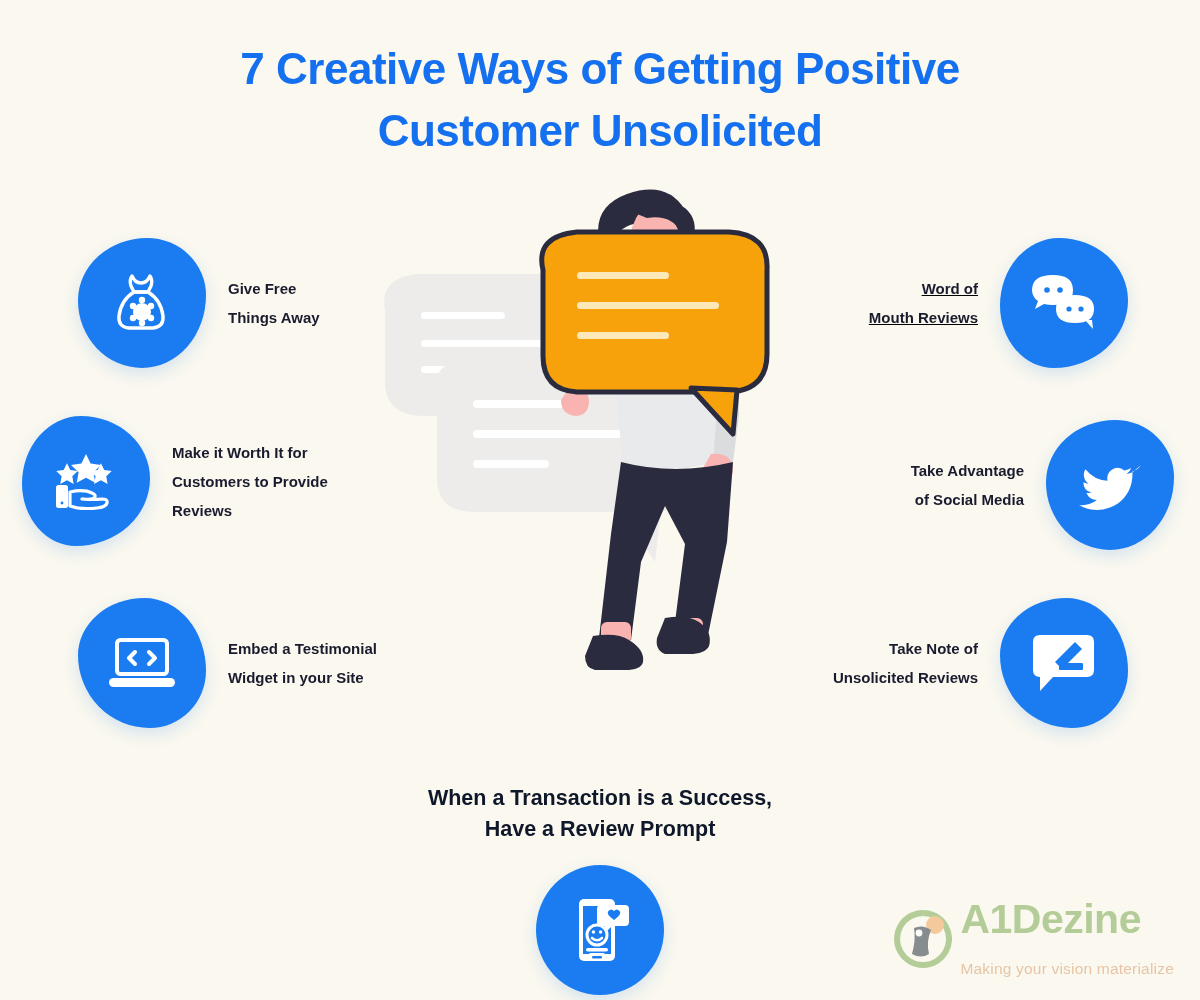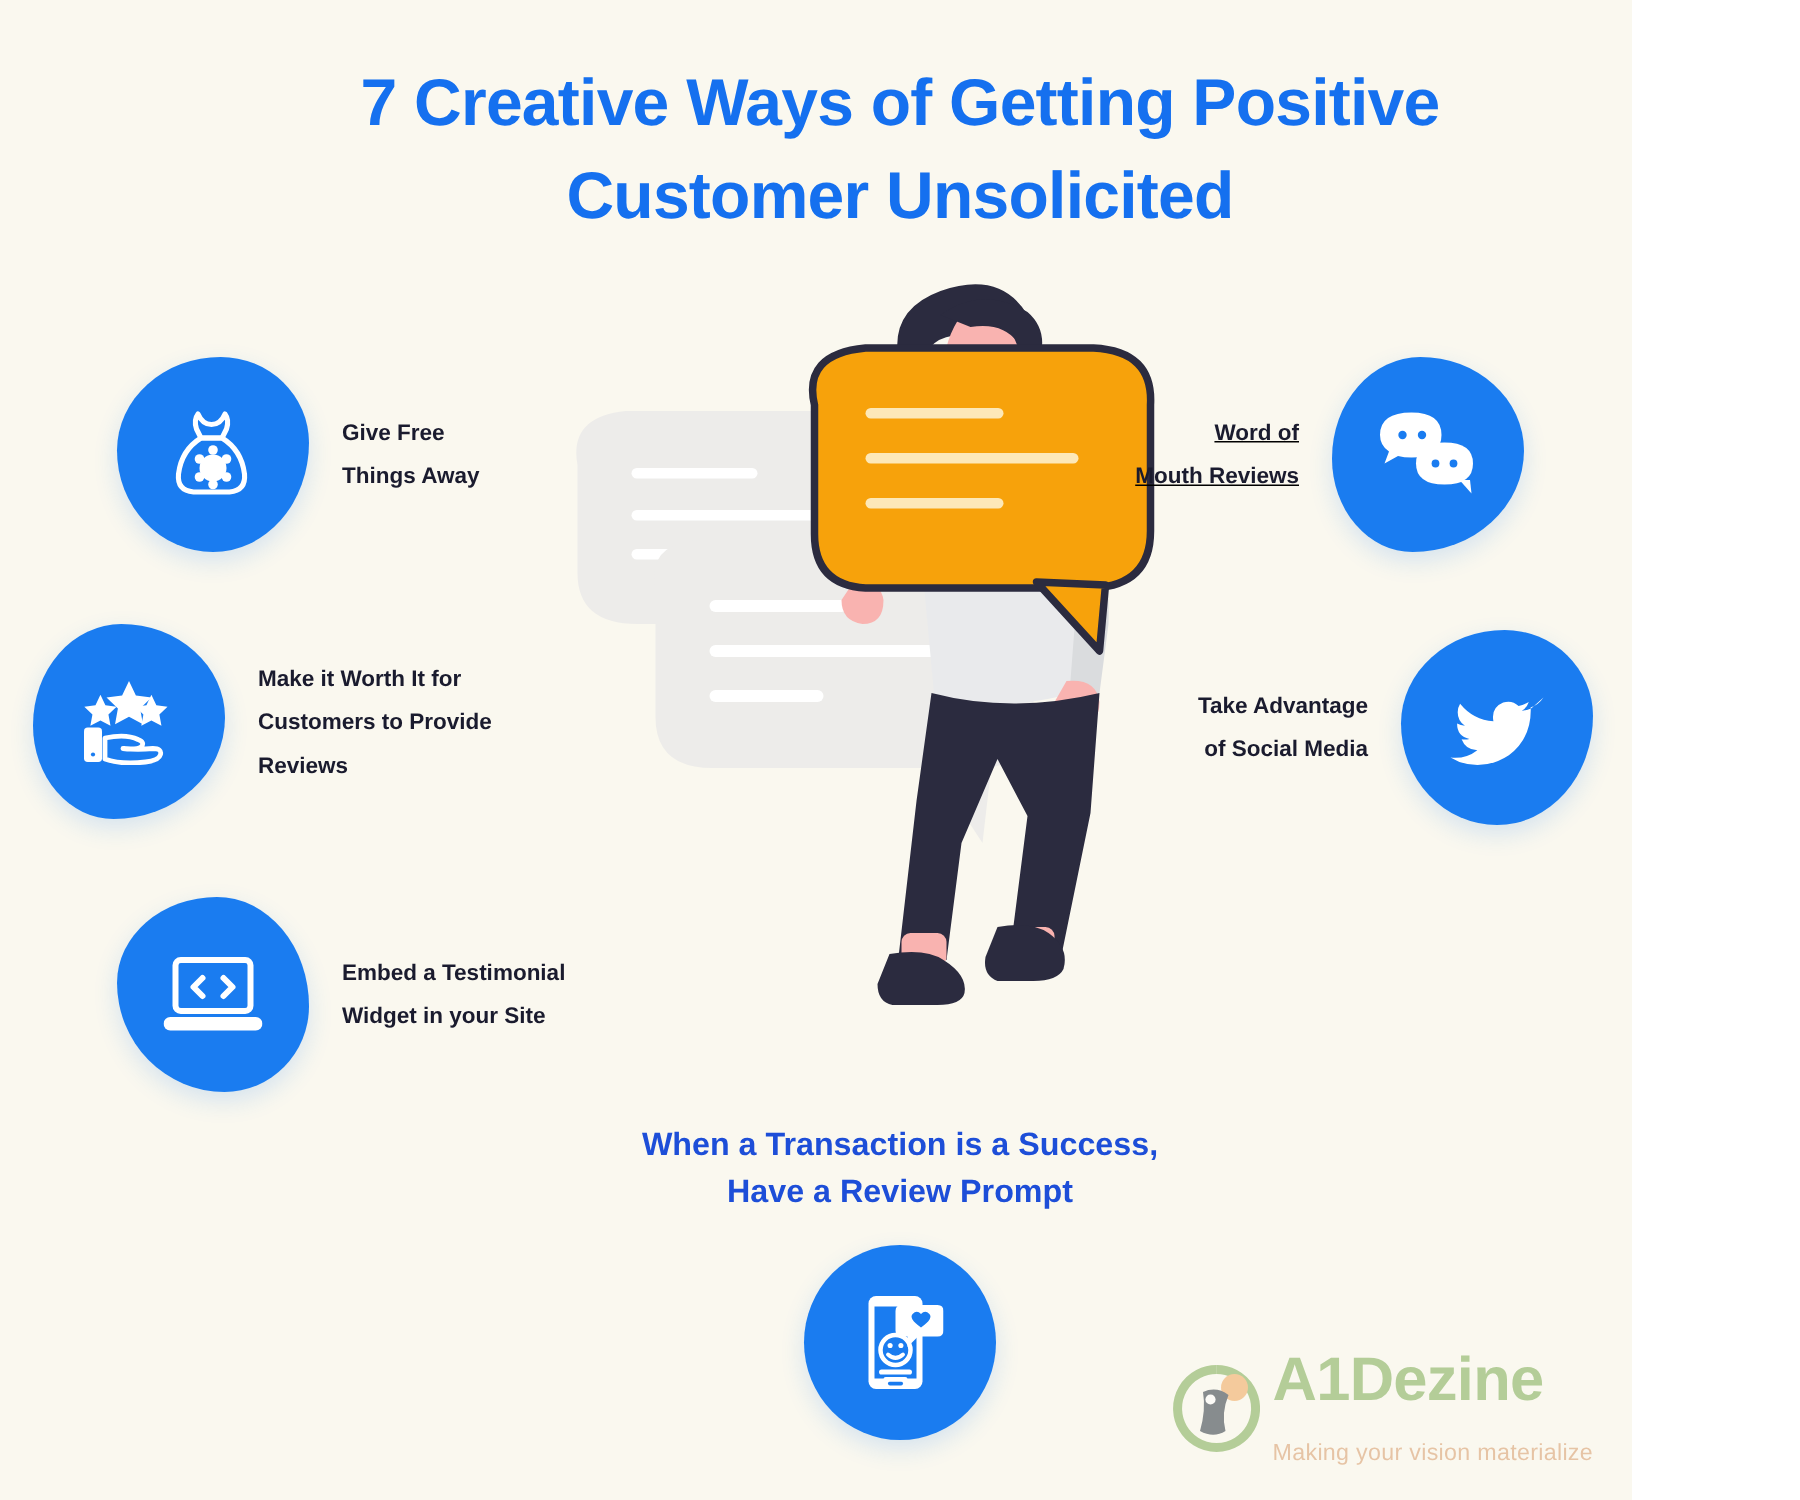--- a/index.html
+++ b/index.html
@@ -2,21 +2,21 @@
 <html><head>
 <meta charset="utf-8">
 <style>
   html, body {
     margin: 0;
     padding: 0;
     background: #ffffff;
   }
   #infographic {
     position: relative;
-    width: 1088px;
+    width: 1200px;
     height: 1000px;
     background: #faf8ef;
     overflow: hidden;
     font-family: "Liberation Sans", sans-serif;
   }
 
   
   #title-block {
     position: absolute;
     top: 38px;
@@ -94,26 +94,27 @@
   
   #bottom-item {
     position: absolute;
     left: 0;
     top: 748px;
     width: 1200px;
     text-align: center;
     z-index: 5;
   }
   #bottom-item .bottom-label {
-    color: #1d4ed8;
+    color: #0f172a;
     font-family: "Liberation Sans", sans-serif;
     font-weight: bold;
     font-size: 21.5px;
     line-height: 31px;
     white-space: pre-line;
+    margin-top: 35px;
   }
   #bottom-item .badge {
     margin: 20px auto 0 auto;
   }
 
   
   #logo {
     position: absolute;
     right: 26px;
     bottom: 22px;
@@ -283,20 +284,32 @@
     <div class="badge blob-a">
       <div class="blob"></div>
       <svg width="64" height="54" viewBox="0 0 64 54">
         <path d="M63 7 q-3.4 5 -8.6 6.6 q0.1 0.9 0.1 1.9 q0 19 -14.6 30 Q30 52 19 52 Q9 52 1 47 q1.6 0.2 3.1 0.2 q8.3 0 14.8-5.1 q-7.8-0.1 -10.5-7.3 q1.1 0.2 2.1 0.2 q1.6 0 3.1-0.4 q-8.2-1.7 -8.2-10.1 v-0.2 q2.4 1.4 5.2 1.5 q-4.8-3.2 -4.8-9 q0-3 1.6-5.6 q8.9 10.9 22.2 11.6 q-0.3-1.4 -0.3-2.8 q0-6.8 6.8-9.6 q5.7-2 10.3 2.2 q3.6-0.7 6.8-2.6 q-1.2 3.8 -4.7 5.9 q3.2-0.4 6.5-1.8 z" fill="#ffffff"></path>
       </svg>
     </div>
     <div class="item-label">Take Advantage
 of Social Media</div>
   </div>
 
+  <div class="item right-side" style="right:72px; top:598px;">
+    <div class="badge blob-c">
+      <div class="blob"></div>
+      <svg width="62" height="60" viewBox="0 0 62 60">
+        <path d="M8 2 h46 q7 0 7 7 v28 q0 7 -7 7 h-34 l-13 14 v-14 q-7 0 -7 -7 v-28 q0-7 7-7 z" fill="#ffffff"></path>
+        <path d="M42 9 l7 7 -20 20 -7-7 z" fill="#1a7cf0"></path>
+        <rect x="26" y="30" width="24" height="7" rx="1" fill="#1a7cf0" transform="rotate(0 26 30)"></rect>
+      </svg>
+    </div>
+    <div class="item-label">Take Note of
+Unsolicited Reviews</div>
+  </div>
 
   <div id="bottom-item">
     <div class="bottom-label">When a Transaction is a Success,
 Have a Review Prompt</div>
     <div class="badge blob-d">
       <div class="blob"></div>
       <svg width="58" height="66" viewBox="0 0 58 66">
         <rect x="8" y="2" width="36" height="62" rx="5" fill="#ffffff"></rect>
         <rect x="12" y="9" width="28" height="48" fill="#1a7cf0"></rect>
         <rect x="21" y="59" width="10" height="2.6" rx="1.3" fill="#1a7cf0"></rect>

